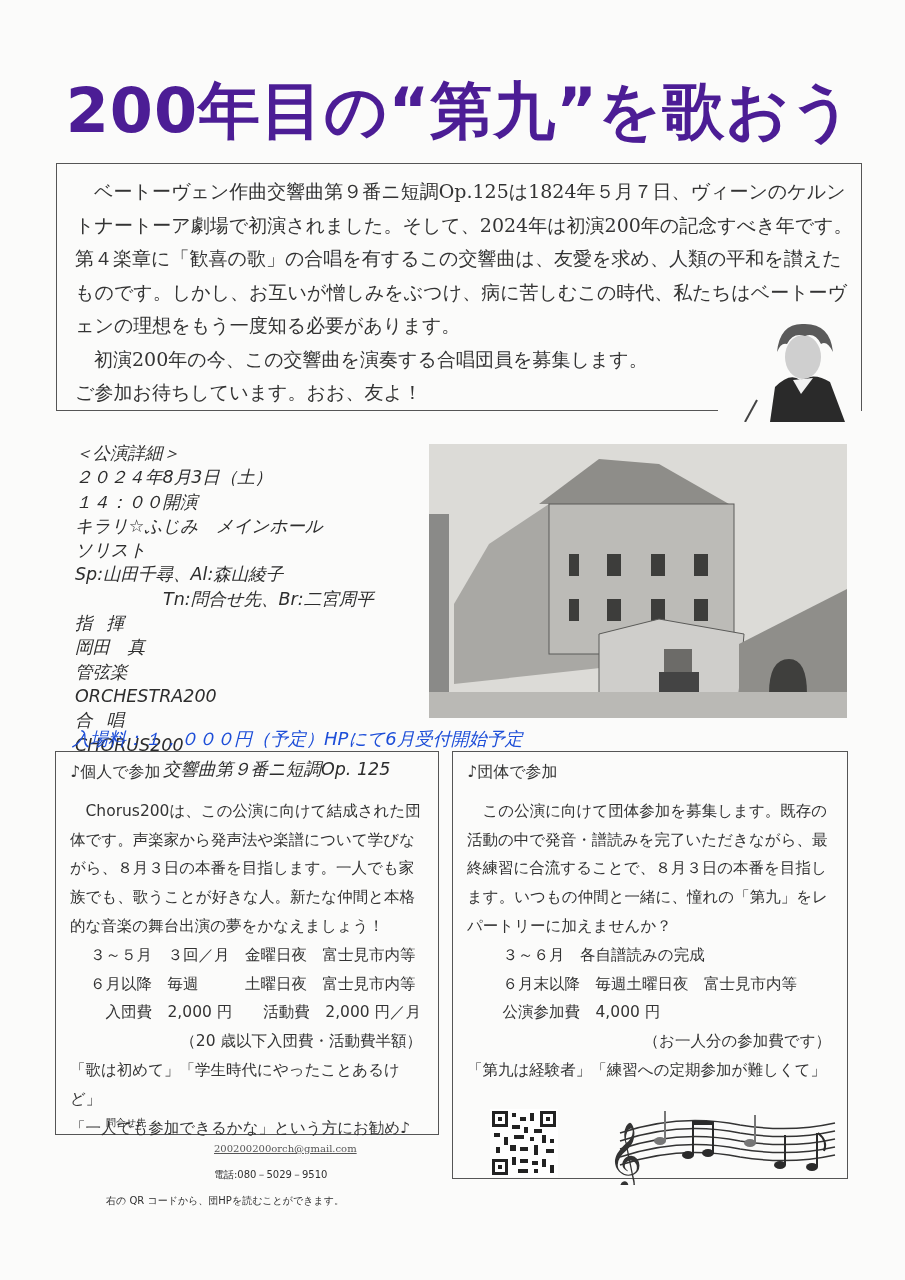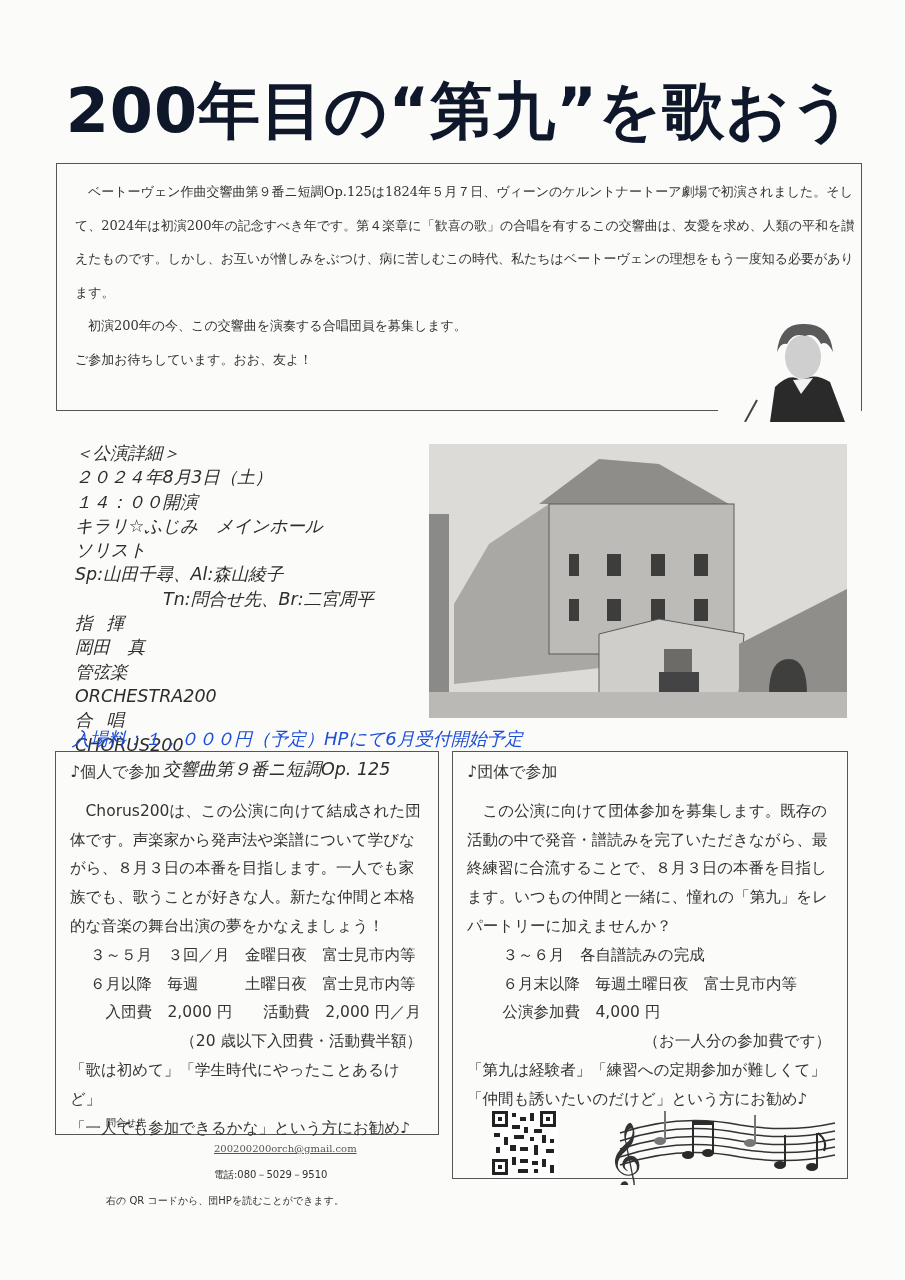--- a/index.html
+++ b/index.html
@@ -6,36 +6,36 @@
   body {
     width: 905px; height: 1280px; overflow: hidden;
     background: #fbfbfa;
     font-family: "DejaVu Sans", sans-serif;
     color: #2a2a2a;
     position: relative;
   }
   .abs { position: absolute; }
   .title {
     left: 60px; top: 66px; width: 800px; text-align: center;
-    font-size: 62px; font-weight: bold; color: #0f172a;
+    font-size: 62px; font-weight: bold; color: #4c1d95;
     letter-spacing: 1px; line-height: 90px;
   }
   .intro-box {
     left: 56px; top: 163px; width: 806px; height: 248px;
     border: 1.5px solid #555;
     border-bottom: none;
     box-sizing: border-box;
   }
   .intro-bottom-line {
     left: 56px; top: 410px; width: 662px; height: 0; border-top: 1.5px solid #555;
   }
   .intro-text {
     left: 75px; top: 175px; width: 780px;
     font-family: "DejaVu Serif", serif;
-    font-size: 13px; line-height: 33.5px; color: #333;
+    font-size: 19px; line-height: 33.5px; color: #333;
   }
   .intro-text p { margin: 0; }
   .indent { text-indent: 1em; }
   .beethoven {
     left: 735px; top: 312px; width: 130px; height: 110px;
   }
   .details {
     left: 75px; top: 441px; width: 460px;
     font-style: italic; font-size: 17.5px; line-height: 24.3px; color: #2d2d2d;
   }
@@ -158,21 +158,20 @@
 
 <div class="abs box box-right">
   <div class="head">♪団体で参加</div>
   <div class="body">
     <p class="indent">この公演に向けて団体参加を募集します。既存の活動の中で発音・譜読みを完了いただきながら、最終練習に合流することで、８月３日の本番を目指します。いつもの仲間と一緒に、憧れの「第九」をレパートリーに加えませんか？</p>
     <p class="sched">　３～６月　各自譜読みの完成</p>
     <p class="sched">　６月末以降　毎週土曜日夜　富士見市内等</p>
     <p class="sched">　公演参加費　4,000 円</p>
     <p class="note">（お一人分の参加費です）</p>
     <p>「第九は経験者」「練習への定期参加が難しくて」</p>
-    <p>「仲間も誘いたいのだけど」という方にお勧め♪</p>
   </div>
 </div>
 
 <div class="abs contact">
   <div class="row">
     <span class="lbl">問合せ先</span>
   </div>
   <div class="row">
     <span class="lbl"></span>
     <a class="email">200200200orch@gmail.com</a>

